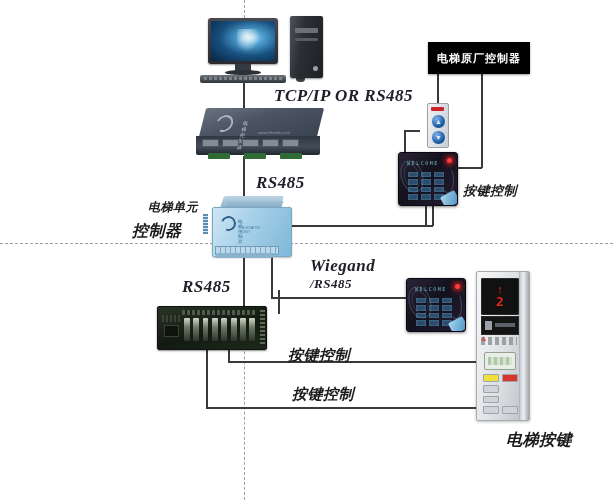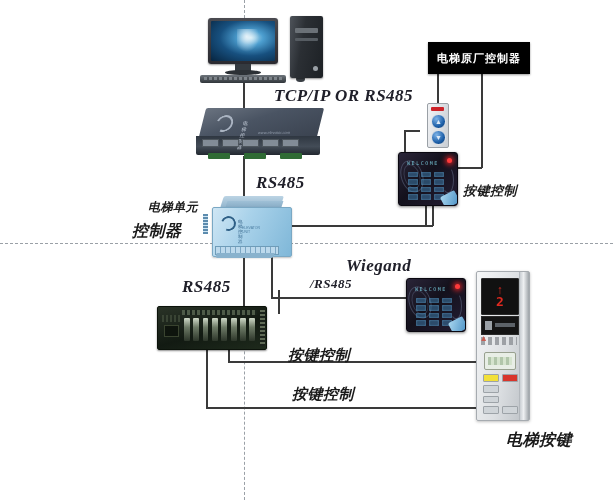--- a/index.html
+++ b/index.html
@@ -223,21 +223,21 @@
     <div class="cb-pins"></div>
     <div class="cb-term"></div>
     <div class="cb-foot"></div>
   </div>
 
   <div class="abs lbl-cn" style="left:148px;top:199px;font-size:12px;">电梯单元</div>
   <div class="abs lbl-cn" style="left:132px;top:221px;font-size:16px;">控制器</div>
 
   <div class="abs lbl-en" style="left:182px;top:277px;font-size:17px;">RS485</div>
 
-  <div class="abs lbl-en" style="left:310px;top:256px;font-size:17px;margin-left:36px;">Wiegand</div>
+  <div class="abs lbl-en" style="left:310px;top:256px;font-size:17px;">Wiegand</div>
   <div class="abs lbl-en" style="left:310px;top:276px;font-size:13px;">/RS485</div>
 
   <div class="oem-box" style="left:428px;top:42px;width:100px;height:30px;">
     <span style="font-size:11px;">电梯原厂控制器</span>
   </div>
 
   <div class="hallcall" style="left:427px;top:103px;">
     <div class="hc-red"></div>
     <div class="hc-btn" style="top:10px;">
       <b>▲</b>

